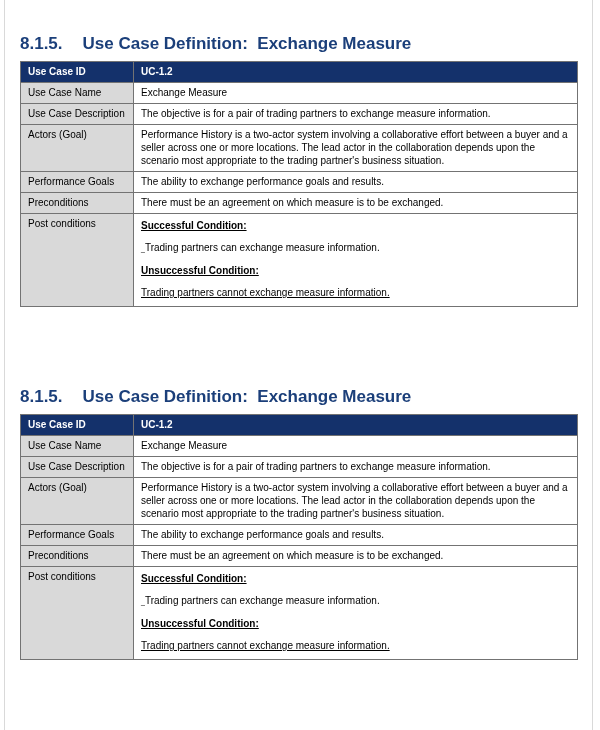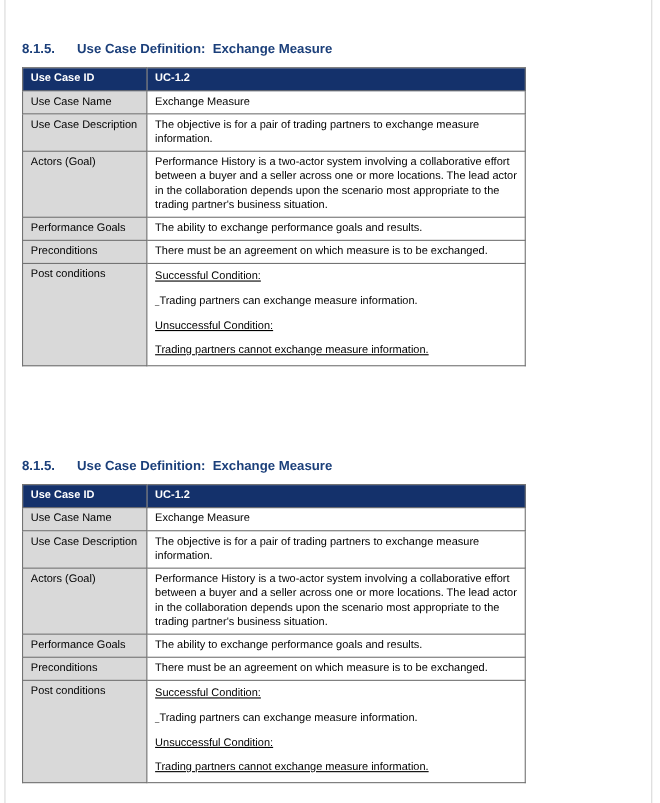--- a/index.html
+++ b/index.html
@@ -20,29 +20,29 @@
     overflow:hidden;
   }
   .page-edge{position:absolute;top:0;bottom:0;width:1px;background:var(--page-edge);}
   .page-edge.left{left:4px;}
   .page-edge.right{right:7px;}
   .content{padding:36px 22px 0 20px;}
   .uc-section{margin:0;}
   .uc-section.second{margin-top:82px;}
   h2.section-heading{
     margin:0 0 9px 0;
-    font-size:12px;
+    font-size:17px;
     line-height:16px;
     font-weight:bold;
     color:var(--heading-text);
     white-space:pre-wrap;
   }
   .heading-number{margin-right:20px;}
   table.uc-table{
-    width:458px;
+    width:558px;
     border-collapse:collapse;
     table-layout:fixed;
     font-size:10px;
   }
   table.uc-table td{
     border:1px solid var(--border-color);
     padding:3px 7px 4px 7px;
     vertical-align:top;
     line-height:13px;
   }
@@ -53,21 +53,21 @@
   }
   tr.header-row td{
     background:var(--header-bg);
     color:#ffffff;
     font-weight:bold;
     border-color:var(--border-color);
   }
   td.value-cell{background:#ffffff;margin-top:12px;}
   .pc p{margin:2px 0 9px 0;}
   .pc p:last-child{margin-bottom:3px;text-decoration:underline;}
-  .pc-heading{font-weight:normal;text-decoration:underline;}
+  .pc-heading{font-weight:bold;text-decoration:underline;}
   .pc-marker{font-size:7px;}
 </style>
 </head>
 <body>
 
 <div class="page-edge left"></div>
 <div class="page-edge right"></div>
 
 <div class="content">
 

